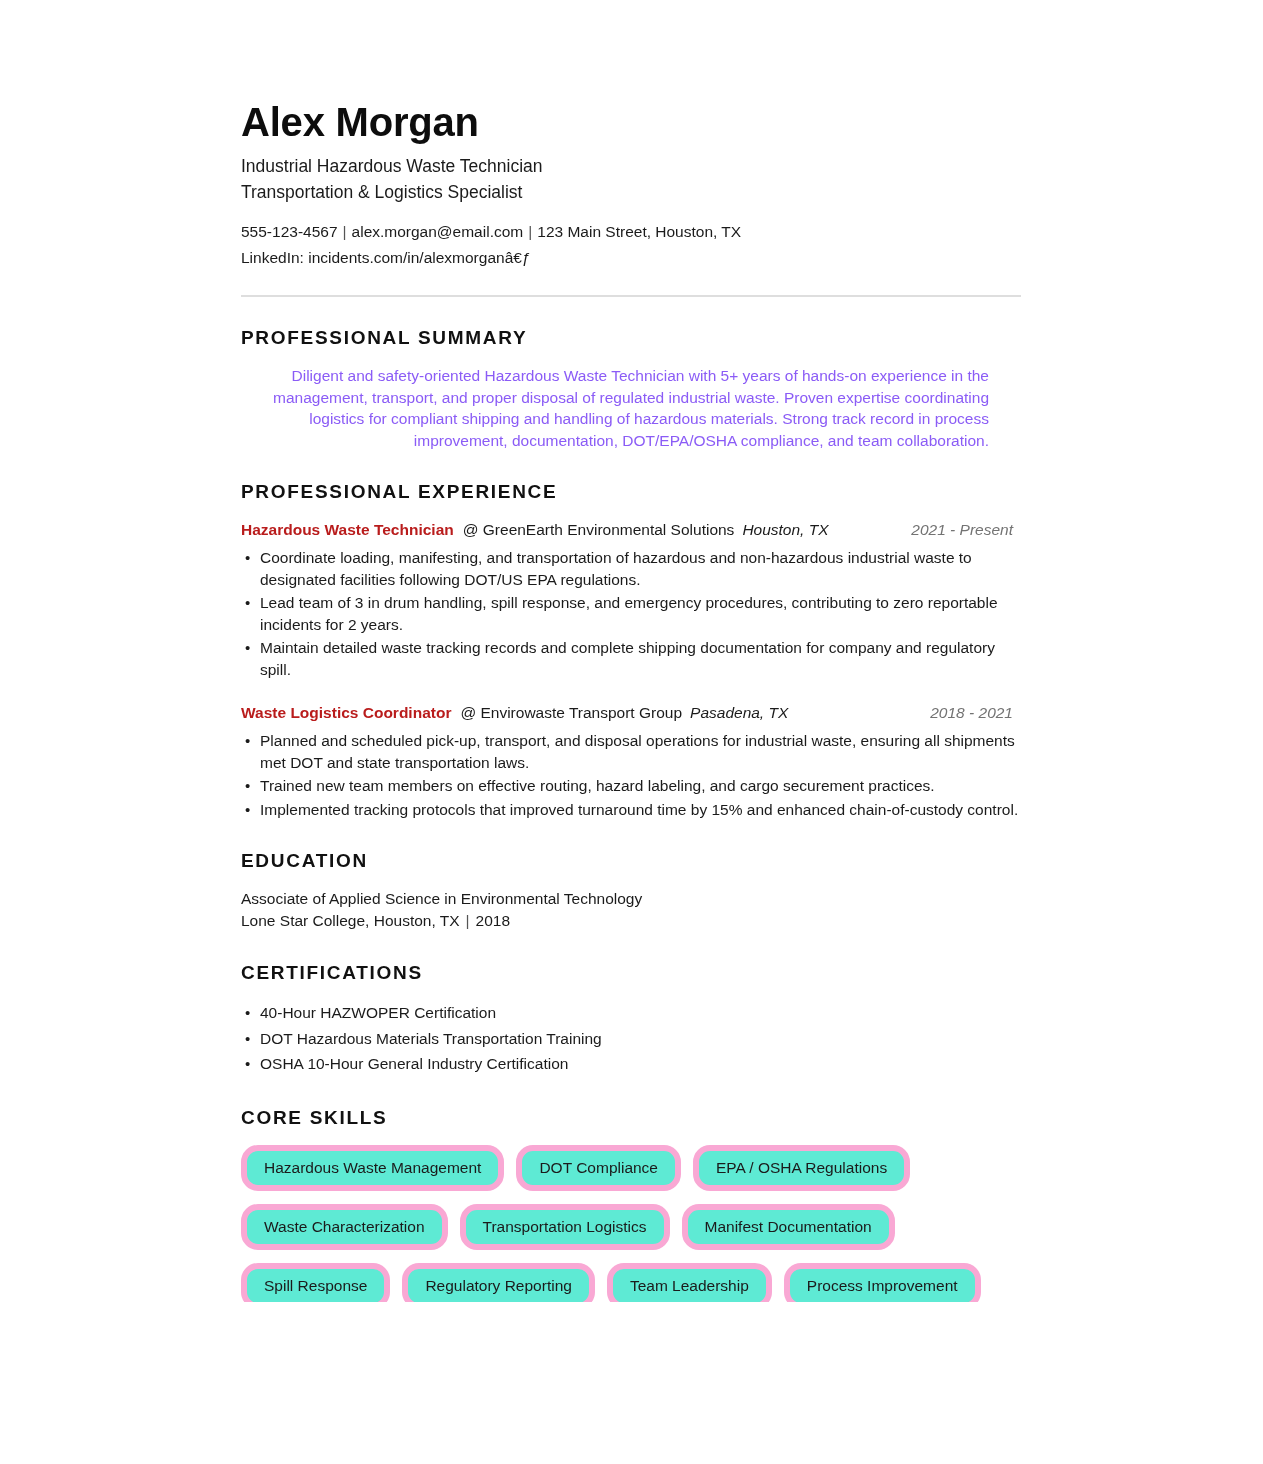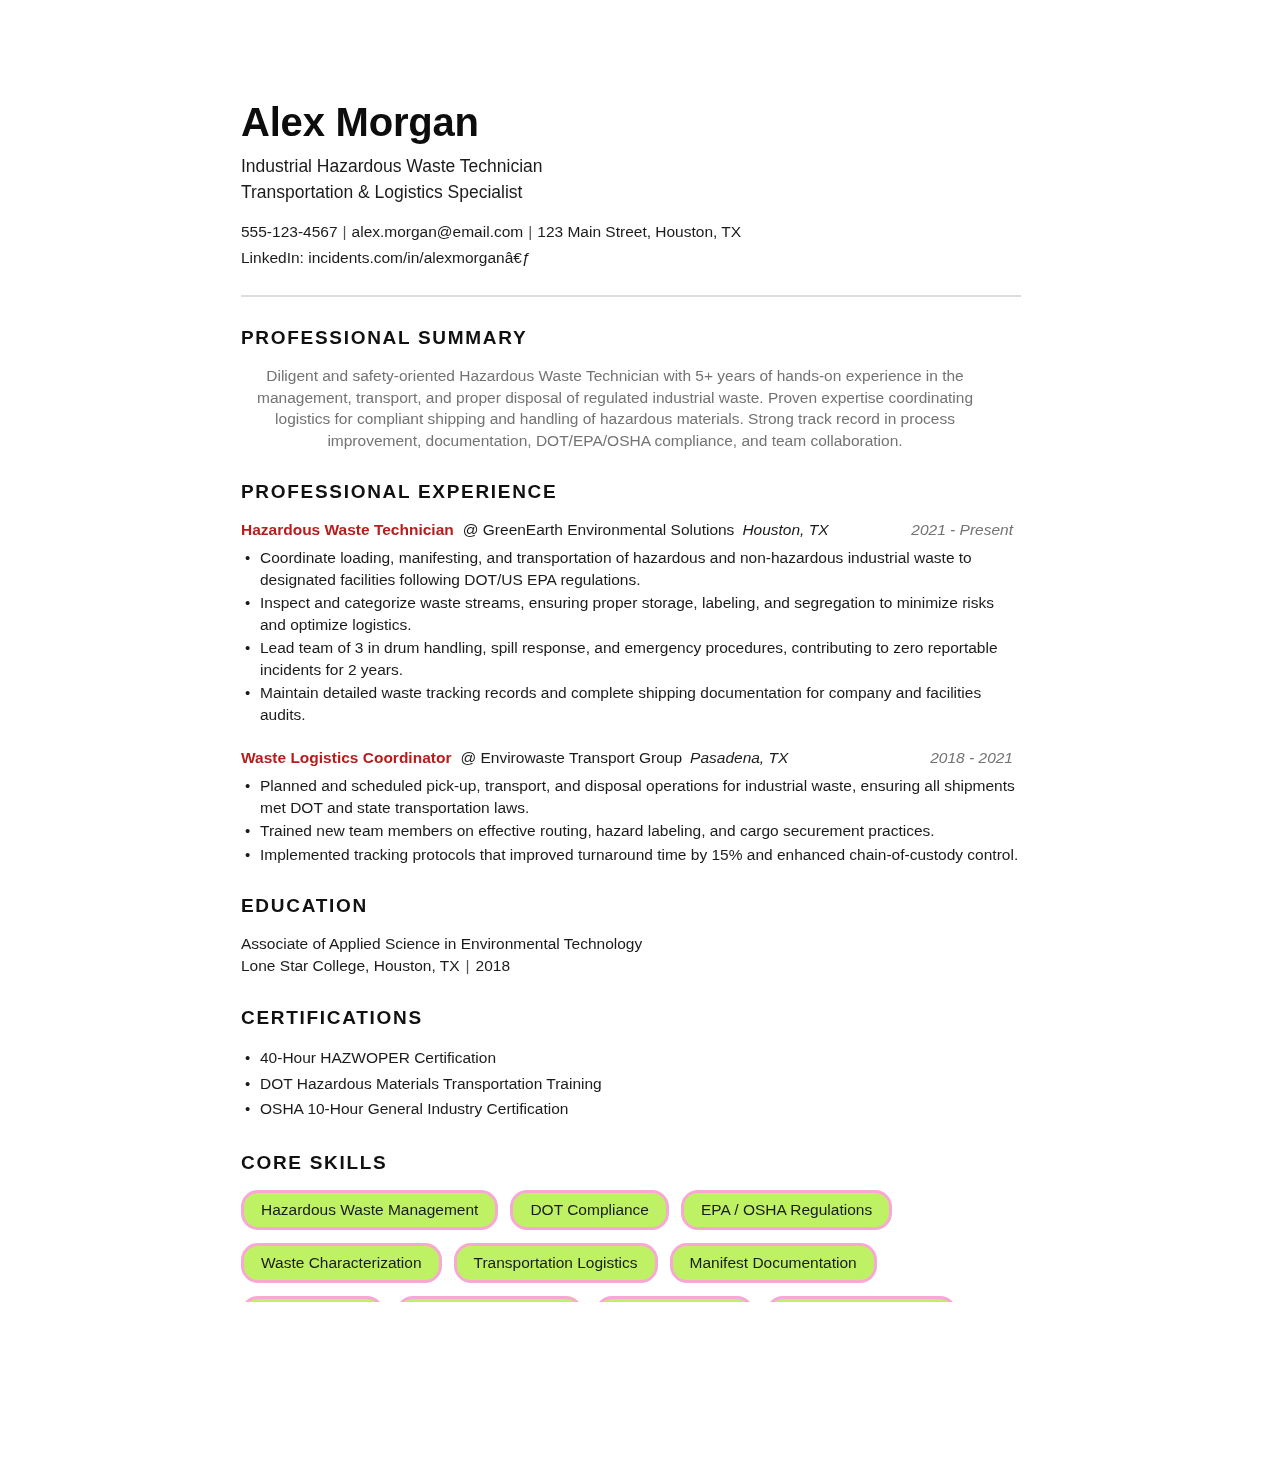--- a/index.html
+++ b/index.html
@@ -77,23 +77,23 @@
     font-weight: bold;
     letter-spacing: 1.7px;
     text-transform: uppercase;
     color: #111111;
     margin: 0 0 16px 0;
   }
 
   .summary {
     font-size: 15.5px;
     line-height: 21.5px;
-    color: #737373;
+    color: #8b5cf6;
     width: 748px;
-    text-align: center;
+    text-align: right;
   }
 
   .job { margin-bottom: 6px; }
   .job + .job { margin-top: 22px; }
 
   .job-head {
     position: relative;
     font-size: 15.5px;
     line-height: 22px;
     color: #1b1b1b;
@@ -166,27 +166,27 @@
   }
 
   .skills {
     display: flex;
     flex-wrap: wrap;
     gap: 13px 12px;
     width: 760px;
   }
   .pill {
     display: inline-block;
-    border: 3px solid #f9a8d4;
+    border: 6px solid #f9a8d4;
     border-radius: 17px;
     padding: 7px 17px 8px 17px;
     font-size: 15.5px;
     line-height: 19px;
     color: #1b1b1b;
-    background: #bef264;
+    background: #5eead4;
     white-space: nowrap;
   }
 </style>
 </head>
 <body>
 
 <div class="page">
   <div class="content">
 
     <h1 class="name">Alex Morgan</h1>
@@ -213,23 +213,22 @@
     <div class="section">
       <h2 class="section-title">PROFESSIONAL EXPERIENCE</h2>
 
       <div class="job">
         <div class="job-head">
           <span class="job-title">Hazardous Waste Technician</span><span class="job-company">@ GreenEarth Environmental Solutions</span><span class="job-loc">Houston, TX</span>
           <span class="job-dates">2021 - Present</span>
         </div>
         <ul class="bullets">
           <li>Coordinate loading, manifesting, and transportation of hazardous and non-hazardous industrial waste to designated facilities following DOT/US EPA regulations.</li>
-          <li>Inspect and categorize waste streams, ensuring proper storage, labeling, and segregation to minimize risks and optimize logistics.</li>
           <li>Lead team of 3 in drum handling, spill response, and emergency procedures, contributing to zero reportable incidents for 2 years.</li>
-          <li>Maintain detailed waste tracking records and complete shipping documentation for company and facilities audits.</li>
+          <li>Maintain detailed waste tracking records and complete shipping documentation for company and regulatory spill.</li>
         </ul>
       </div>
 
       <div class="job">
         <div class="job-head">
           <span class="job-title">Waste Logistics Coordinator</span><span class="job-company">@ Envirowaste Transport Group</span><span class="job-loc">Pasadena, TX</span>
           <span class="job-dates">2018 - 2021</span>
         </div>
         <ul class="bullets">
           <li>Planned and scheduled pick-up, transport, and disposal operations for industrial waste, ensuring all shipments met DOT and state transportation laws.</li>

